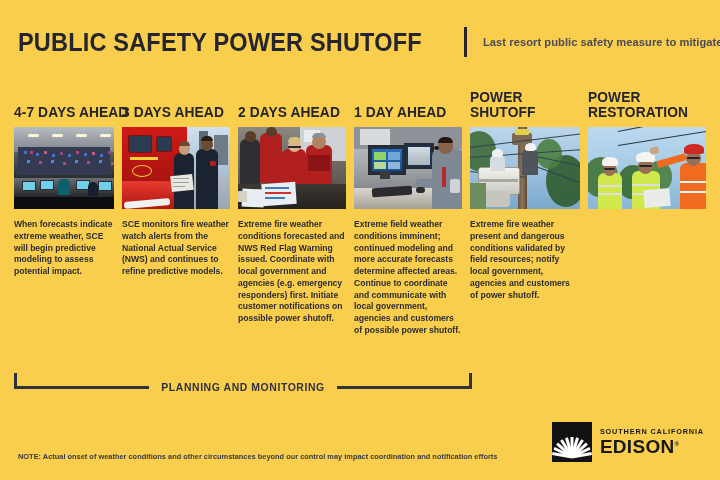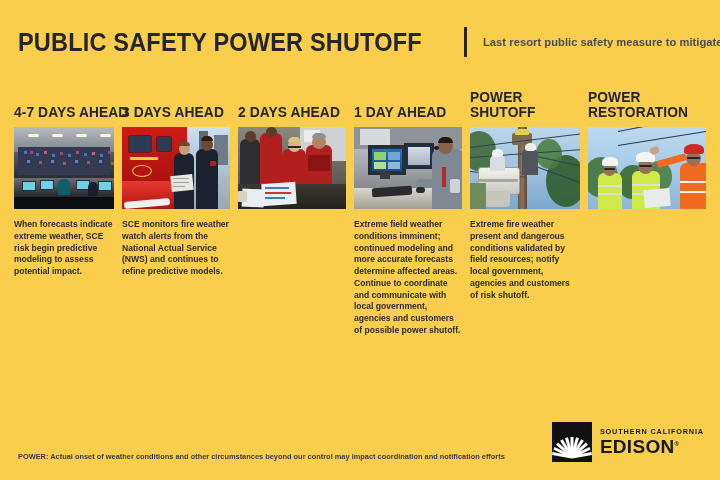--- a/index.html
+++ b/index.html
@@ -324,21 +324,21 @@
           <div class="s-layer ctrl-desk"></div>
           <div class="s-layer ctrl-mon" style="left:8px;  top:54px; width:12px; height:8px;"></div>
           <div class="s-layer ctrl-mon" style="left:26px; top:53px; width:12px; height:8px;"></div>
           <div class="s-layer ctrl-mon" style="left:62px; top:53px; width:12px; height:8px;"></div>
           <div class="s-layer ctrl-mon" style="left:84px; top:54px; width:12px; height:8px;"></div>
           <div class="s-layer ctrl-person" style="left:44px; top:52px; width:12px; height:16px; background:#0f5f6b;"></div>
           <div class="s-layer ctrl-person" style="left:74px; top:55px; width:10px; height:14px;"></div>
           <div class="s-layer" style="left:0; right:0; bottom:0; height:12px; background:#0c0d10;"></div>
         </div>
       </div>
-      <div class="col-body">When forecasts indicate extreme weather, SCE risk begin predictive modeling to assess potential impact.</div>
+      <div class="col-body">When forecasts indicate extreme weather, SCE will begin predictive modeling to assess potential impact.</div>
     </div>
 
     <div class="col" style="width:116px; padding-right:8px;">
       <div class="col-head">
         <span>3 DAYS AHEAD</span>
       </div>
       <div class="photo">
         <div class="scene">
           <div class="s-layer ft-bg"></div>
           <div class="s-layer ft-sky"></div>
@@ -390,20 +390,21 @@
           <div class="s-layer" style="left:70px; top:28px; width:22px; height:16px; background:#8c1414;"></div>
           <div class="s-layer cr-table"></div>
           <div class="s-layer cr-doc" style="left:24px; top:56px; width:34px; height:22px; transform:rotate(-4deg);"></div>
           <div class="s-layer cr-doc-line" style="left:27px; top:60px; width:24px;"></div>
           <div class="s-layer cr-doc-line" style="left:27px; top:65px; width:26px; background:#c33;"></div>
           <div class="s-layer cr-doc-line" style="left:27px; top:70px; width:20px;"></div>
           <div class="s-layer cr-doc" style="left:4px; top:62px; width:22px; height:18px; transform:rotate(3deg);"></div>
           <div class="s-layer" style="left:0px; top:64px; width:9px; height:11px; background:#d8d2c2; border-radius:1px;"></div>
         </div>
       </div>
+      <div class="col-body">Extreme fire weather conditions forecasted and NWS Red Flag Warning issued. Coordinate with local government and agencies (e.g. emergency responders) first. Initiate customer notifications on possible power shutoff.</div>
     </div>
 
     <div class="col" style="width:116px; padding-right:8px;">
       <div class="col-head">
         <span>1 DAY AHEAD</span>
       </div>
       <div class="photo">
         <div class="scene">
           <div class="s-layer op-bg"></div>
           <div class="s-layer" style="left:0; top:0; right:0; height:22px; background:#8e9399;"></div>
@@ -456,21 +457,21 @@
           <div class="s-layer ln-worker" style="left:52px; top:22px; width:16px; height:26px; background:#50555c;"></div>
           <div class="s-layer ln-helmet" style="left:55px; top:16px; width:11px; height:8px;"></div>
           <div class="s-layer ln-bucket" style="left:8px; top:40px; width:40px; height:26px;"></div>
           <div class="s-layer" style="left:8px; top:52px; width:40px; height:3px; background:#a8a8a0;"></div>
           <div class="s-layer" style="left:14px; top:64px; width:26px; height:16px; background:#c6c6bd; border-radius:0 0 4px 4px;"></div>
           <div class="s-layer ln-worker" style="left:20px; top:28px; width:15px; height:16px;"></div>
           <div class="s-layer ln-helmet" style="left:22px; top:22px; width:11px; height:8px;"></div>
           <div class="s-layer" style="left:0; bottom:0; width:16px; height:26px; background:#6f8c5e;"></div>
         </div>
       </div>
-      <div class="col-body">Extreme fire weather present and dangerous conditions validated by field resources; notify local government, agencies and customers of risk shutoff.</div>
+      <div class="col-body">Extreme fire weather present and dangerous conditions validated by field resources; notify local government, agencies and customers of power shutoff.</div>
     </div>
 
     <div class="col" style="width:132px; padding-right:14px;">
       <div class="col-head two-line">
         <span>POWER</span>
         <span>RESTORATION</span>
       </div>
       <div class="photo">
         <div class="scene">
           <div class="hv-bg s-layer"></div>
@@ -500,23 +501,30 @@
           <div class="s-layer hv-glass" style="left:99px; top:30px; width:13px;"></div>
           <div class="s-layer hv-arm" style="left:68px; top:26px; width:30px; height:7px; transform:rotate(-16deg);"></div>
           <div class="s-layer" style="left:62px; top:20px; width:9px; height:7px; background:#c9a386; border-radius:3px; transform:rotate(-16deg);"></div>
         </div>
       </div>
     </div>
 
   </div>
 
   <div class="brackets">
+    <div class="bracket" style="left:14px; width:458px;">
+      <div class="bk-end"></div>
+      <div class="bk-line"></div>
+      <div class="bk-label">PLANNING AND MONITORING</div>
+      <div class="bk-line"></div>
+      <div class="bk-end"></div>
+    </div>
   </div>
 
-  <div class="note">POWER: Actual onset of weather conditions and other circumstances beyond our control may impact coordination and notification efforts</div>
+  <div class="note">NOTE: Actual onset of weather conditions and other circumstances beyond our control may impact coordination and notification efforts</div>
 
   <div class="logo">
     <div class="logo-mark">
       <div class="logo-ray" style="transform: translateX(-50%) rotate(0deg);"></div>
       <div class="logo-ray" style="transform: translateX(-50%) rotate(16deg);"></div>
       <div class="logo-ray" style="transform: translateX(-50%) rotate(32deg);"></div>
       <div class="logo-ray" style="transform: translateX(-50%) rotate(48deg);"></div>
       <div class="logo-ray" style="transform: translateX(-50%) rotate(64deg);"></div>
       <div class="logo-ray" style="transform: translateX(-50%) rotate(80deg);"></div>
       <div class="logo-ray" style="transform: translateX(-50%) rotate(-16deg);"></div>

